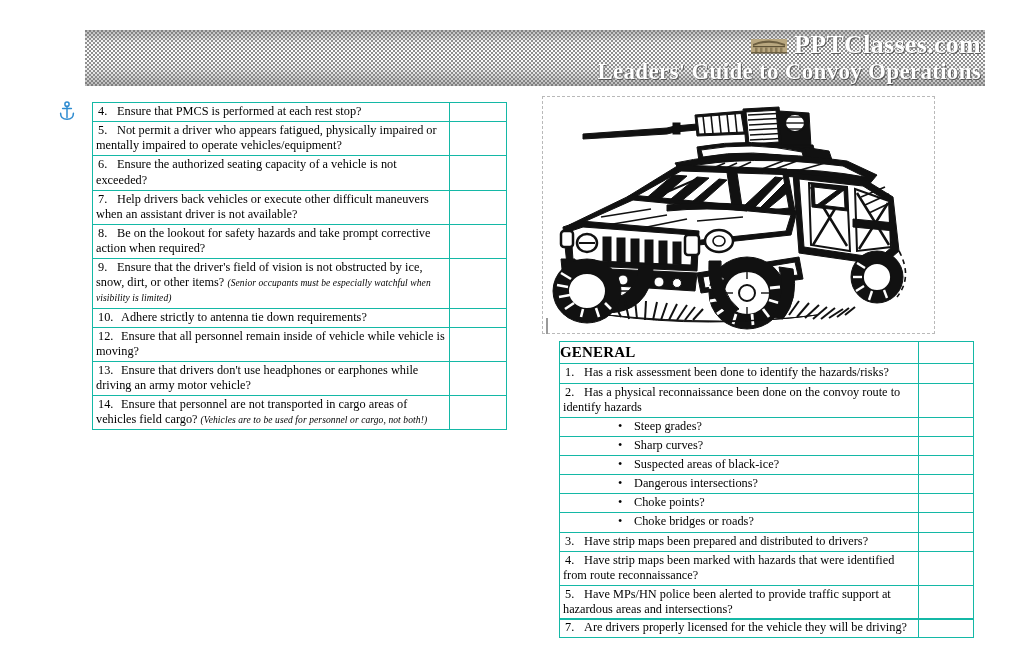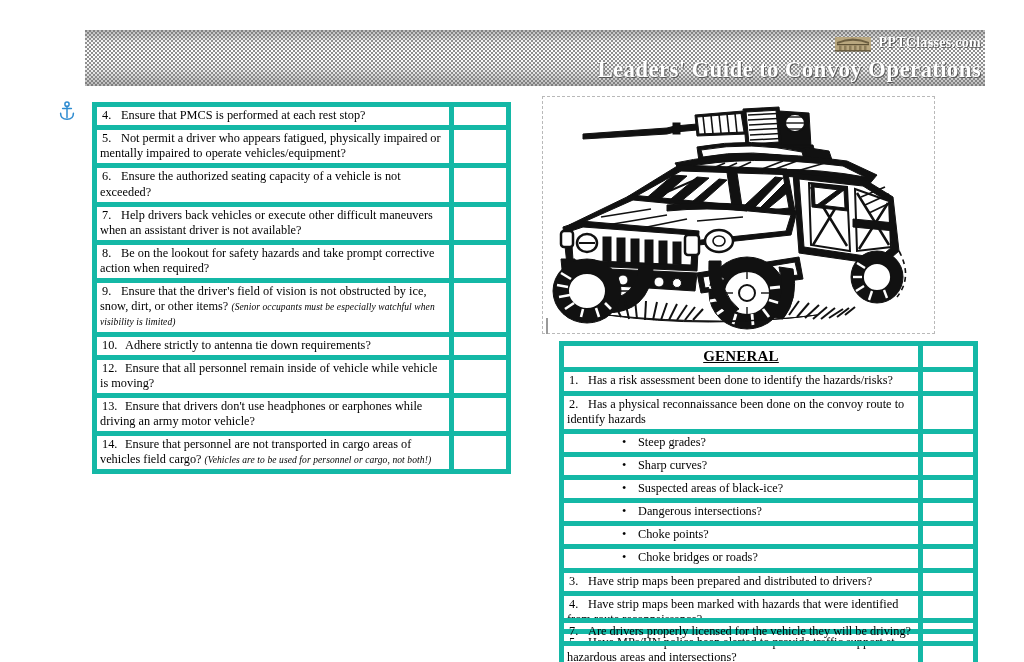--- a/index.html
+++ b/index.html
@@ -48,21 +48,21 @@
     align-items: center;
     justify-content: flex-end;
     padding-right: 4px;
     color: #ffffff;
     font-weight: bold;
     letter-spacing: 0.3px;
     text-shadow:
       1px 1px 0 rgba(60,60,60,0.75),
       -1px 0 0 rgba(90,90,90,0.35);
   }
-  #banner-line-1 { height: 26px; font-size: 14px; }
+  #banner-line-1 { height: 26px; font-size: 26px; }
   #banner-line-2 { height: 36px; font-size: 23px; }
 
   #banner-logo {
     width: 36px;
     height: 17px;
     margin-right: 7px;
     position: relative;
     flex: 0 0 auto;
   }
   #banner-logo svg { display: block; }
@@ -78,21 +78,21 @@
 
   
   .cl-table {
     position: absolute;
     border-collapse: collapse;
     table-layout: fixed;
     font-size: 12.3px;
     line-height: 1.23;
   }
   .cl-table td {
-    border: 5px solid #14b8a6;
+    border: 1px solid #14b8a6;
     vertical-align: top;
     padding: 1px 3px 2px 3px;
   }
   .cl-table td.mark {
     padding: 0;
   }
   .num {
     display: inline-block;
     width: 19px;
     text-align: left;
@@ -117,26 +117,25 @@
 
   
   #table-general {
     left: 559px;
     top: 341px;
     width: 414px;
   }
   #table-general col.c1 { width: 359px; }
   #table-general col.c2 { width: 55px; }
   .general-head {
-    text-align: center;
+    text-align: left;
     font-weight: bold;
     font-size: 15px;
     padding: 1px 0 2px 0 !important;
     letter-spacing: 0.2px;
-    text-decoration: underline;
   }
   .bullet-row {
     padding-left: 58px !important;
   }
   .bullet-row .bullet {
     display: inline-block;
     width: 16px;
   }
 
   

